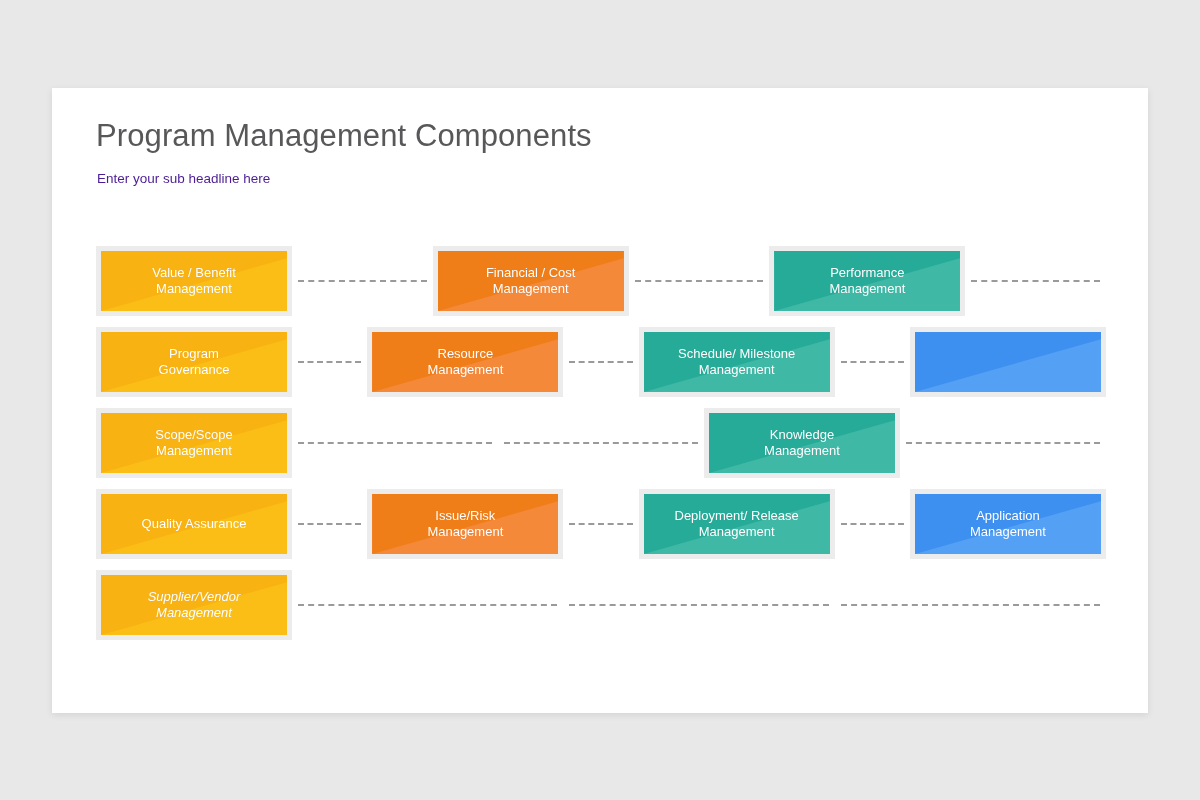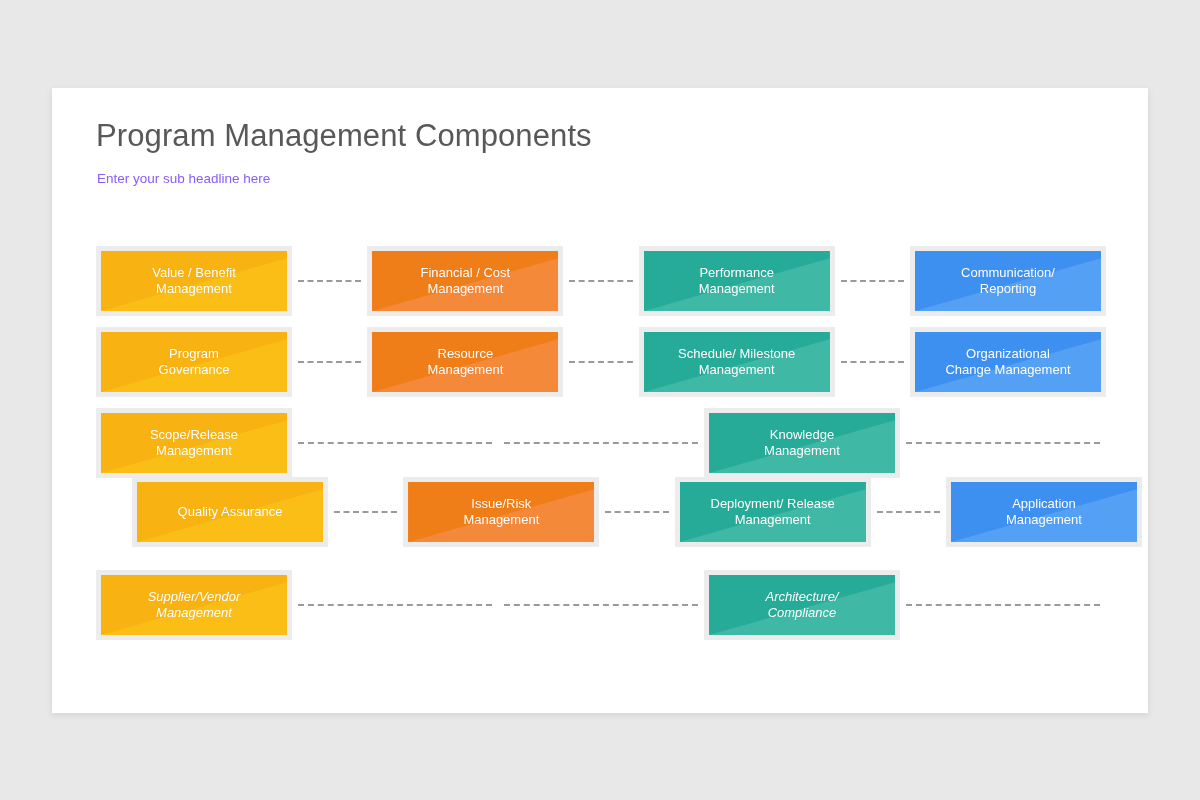--- a/index.html
+++ b/index.html
@@ -37,21 +37,21 @@
     letter-spacing: 0.1px;
     white-space: nowrap;
   }
 
   #subtitle {
     position: absolute;
     left: 45px;
     top: 83px;
     font-size: 13.5px;
     font-weight: 400;
-    color: #8b5cf6;
+    color: #4c1d95;
     white-space: nowrap;
   }
 
   
   #grid {
     position: absolute;
     left: 44px;
     top: 158px;
     width: 1010px;
     height: 410px;
@@ -62,21 +62,21 @@
     position: absolute;
     left: 0;
     width: 100%;
     height: 70px;
     display: flex;
     align-items: center;
   }
   .row.r0 { top: 0px; }
   .row.r1 { top: 81px; }
   .row.r2 { top: 162px; }
-  .row.r3 { top: 231px; margin-left: 36px; }
+  .row.r3 { top: 243px; }
   .row.r4 { top: 324px; font-style: italic; }
 
   
   .cell {
     position: relative;
     width: 196px;
     height: 70px;
     flex: 0 0 196px;
     background: #ececec;
     padding: 5px;
@@ -167,28 +167,20 @@
           <div class="tile">
             <div class="base" style="background: rgb(63, 184, 166);"></div>
             <div class="wedge" style="background: rgb(39, 171, 153);"></div>
             <div class="label">Performance
 Management</div>
           </div>
         </div>
         <div class="connector">
           <div class="dash" style="border-top-color: rgb(154, 154, 154);"></div>
         </div>
-        <div class="cell">
-          <div class="tile">
-            <div class="base" style="background: rgb(84, 160, 245);"></div>
-            <div class="wedge" style="background: rgb(62, 144, 240);"></div>
-            <div class="label">Communication/
-Reporting</div>
-          </div>
-        </div>
       </div>
       <div class="row r1">
         <div class="cell">
           <div class="tile">
             <div class="base" style="background: rgb(251, 190, 22);"></div>
             <div class="wedge" style="background: rgb(248, 178, 18);"></div>
             <div class="label">Program
 Governance</div>
           </div>
         </div>
@@ -214,31 +206,29 @@
 Management</div>
           </div>
         </div>
         <div class="connector">
           <div class="dash" style="border-top-color: rgb(154, 154, 154);"></div>
         </div>
         <div class="cell">
           <div class="tile">
             <div class="base" style="background: rgb(84, 160, 245);"></div>
             <div class="wedge" style="background: rgb(62, 144, 240);"></div>
-            <div class="label">Organizational
-Change Management</div>
           </div>
         </div>
       </div>
       <div class="row r2">
         <div class="cell">
           <div class="tile">
             <div class="base" style="background: rgb(251, 190, 22);"></div>
             <div class="wedge" style="background: rgb(248, 178, 18);"></div>
-            <div class="label">Scope/Release
+            <div class="label">Scope/Scope
 Management</div>
           </div>
         </div>
         <div class="connector">
           <div class="dash" style="border-top-color: rgb(154, 154, 154);"></div>
         </div>
         <div class="connector">
           <div class="dash" style="border-top-color: rgb(154, 154, 154);"></div>
         </div>
         <div class="cell">
@@ -303,27 +293,19 @@
             <div class="label">Supplier/Vendor
 Management</div>
           </div>
         </div>
         <div class="connector">
           <div class="dash" style="border-top-color: rgb(154, 154, 154);"></div>
         </div>
         <div class="connector">
           <div class="dash" style="border-top-color: rgb(154, 154, 154);"></div>
         </div>
-        <div class="cell">
-          <div class="tile">
-            <div class="base" style="background: rgb(63, 184, 166);"></div>
-            <div class="wedge" style="background: rgb(39, 171, 153);"></div>
-            <div class="label">Architecture/
-Compliance</div>
-          </div>
-        </div>
         <div class="connector">
           <div class="dash" style="border-top-color: rgb(154, 154, 154);"></div>
         </div>
       </div>
     </div>
 
 </div>
 
 </body></html>

